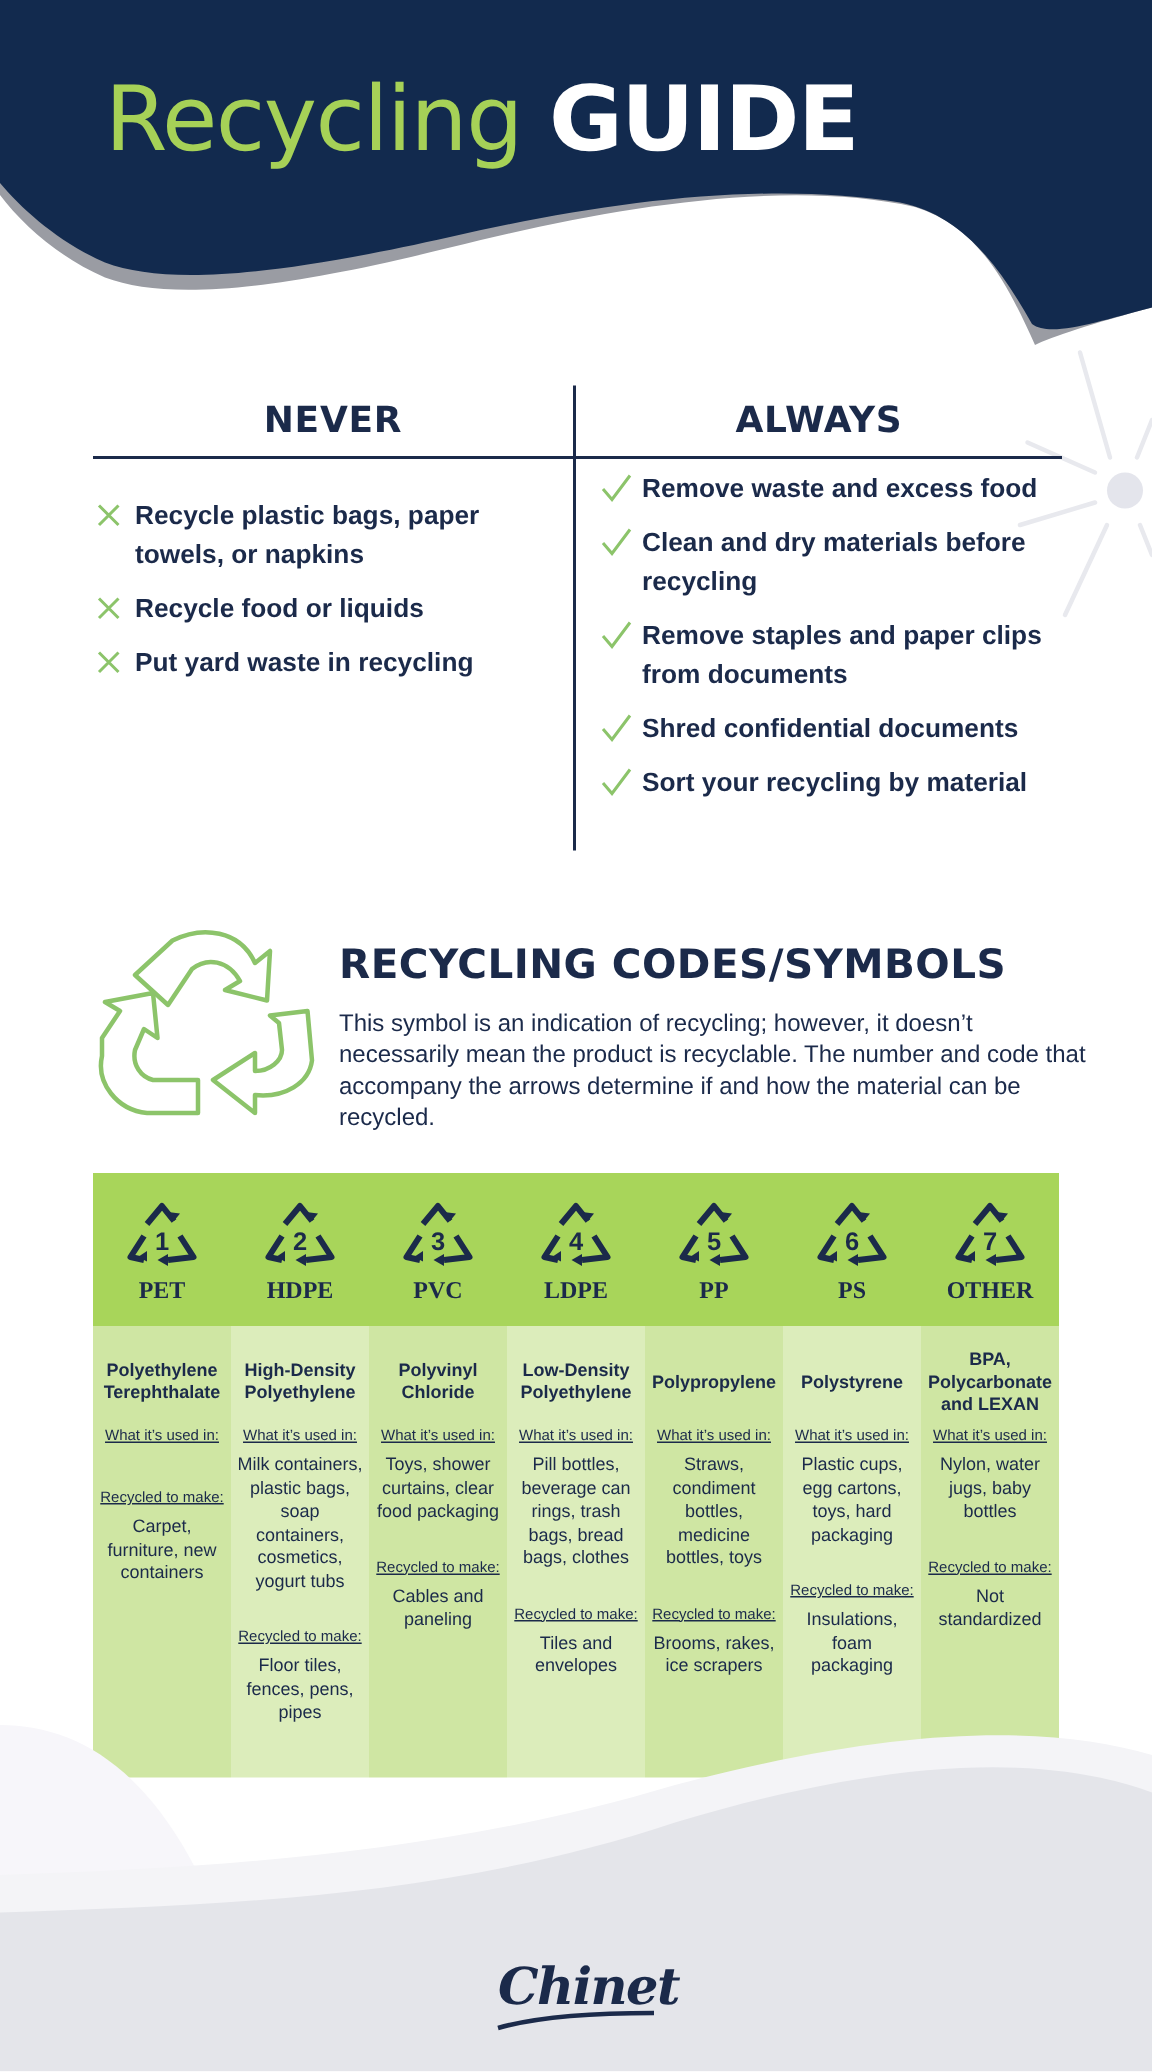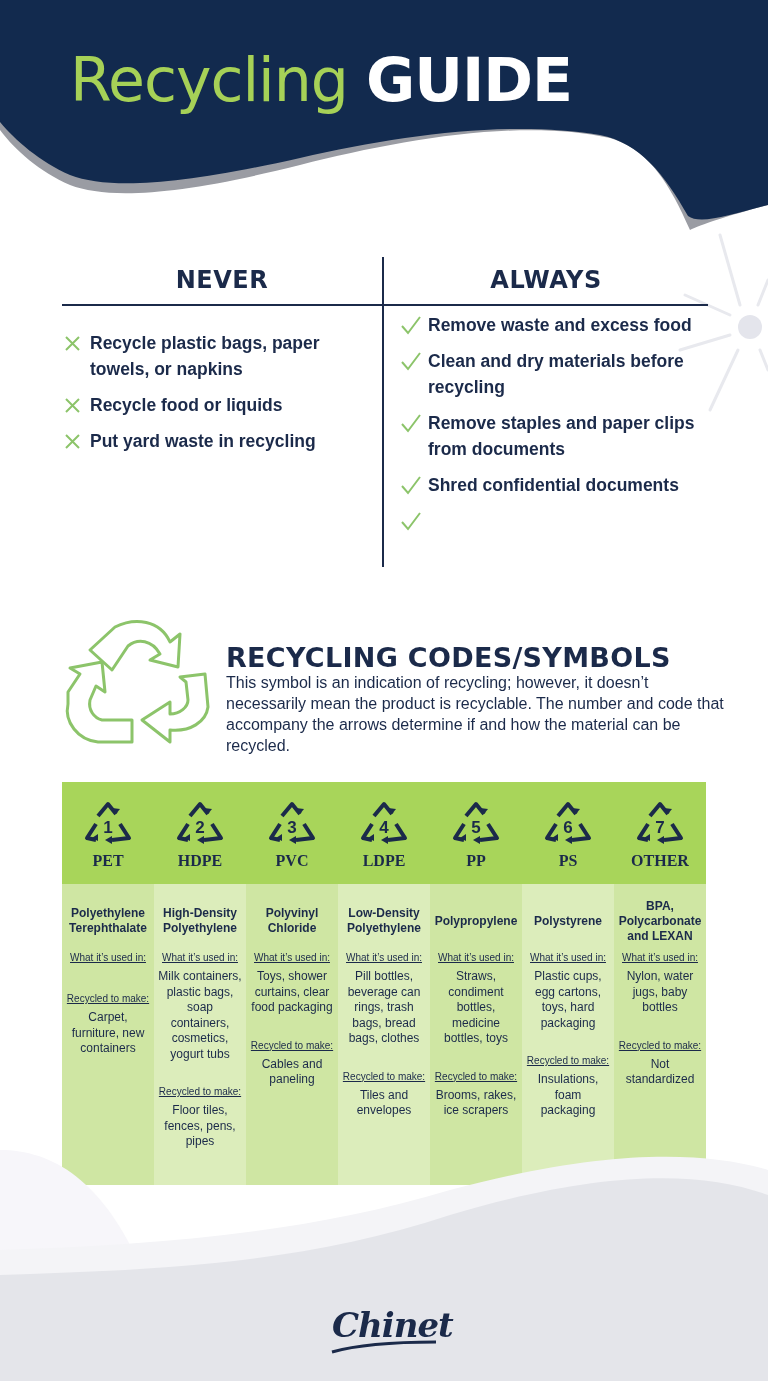--- a/index.html
+++ b/index.html
@@ -19,21 +19,21 @@
   .h-rule { position: absolute; left: 62px; top: 304px; width: 646px; height: 2px; background: #1b2a4a; }
   .v-rule { position: absolute; left: 382px; top: 257px; width: 2px; height: 310px; background: #1b2a4a; }
 
   .list { position: absolute; list-style: none; }
   .list.never { left: 62px; top: 330px; width: 318px; }
   .list.always { left: 400px; top: 312px; width: 300px; }
   .list li { position: relative; padding-left: 28px; font-size: 17.5px; font-weight: bold; line-height: 26px; margin-bottom: 10px; color: #1b2a4a; font-family: "Liberation Sans", sans-serif; }
   .list .mark { position: absolute; left: 0; top: 2px; width: 22px; height: 22px; }
 
   .rec-icon { position: absolute; left: 60px; top: 612px; width: 150px; height: 140px; }
-  .codes-title { position: absolute; left: 226px; top: 642px; font-size: 27px; font-weight: bold; color: #1b2a4a; font-family: "DejaVu Sans", sans-serif; letter-spacing: 0.3px; }
+  .codes-title { position: absolute; left: 226px; top: 628px; font-size: 27px; font-weight: bold; color: #1b2a4a; font-family: "DejaVu Sans", sans-serif; letter-spacing: 0.3px; }
   .codes-desc { position: absolute; left: 226px; top: 672px; width: 500px; font-size: 16px; line-height: 21px; color: #1b2a4a; font-family: "Liberation Sans", sans-serif; }
 
   .table { position: absolute; left: 62px; top: 782px; width: 644px; height: 403px; display: flex; }
   .col { flex: 1; display: flex; flex-direction: column; }
   .col .top { height: 102px; background: #a8d55a; display: flex; flex-direction: column; align-items: center; padding-top: 18px; }
   .col .top svg { width: 52px; height: 48px; }
   .col .abbr { font-size: 16px; font-weight: bold; color: #1b2a4a; margin-top: 4px; font-family: Liberation Serif, serif; }
   .col .body { flex: 1; padding: 14px 4px 10px; text-align: center; color: #1b2a4a; font-family: "Liberation Sans", sans-serif; }
   .col:nth-child(odd) .body { background: #cfe6a3; }
   .col:nth-child(even) .body { background: #dcedbb; }
@@ -96,21 +96,21 @@
         <path d="M2 12 L8 19 L20 3" stroke="#8cc46a" stroke-width="2" fill="none"></path>
       </svg><span>Clean and dry materials before recycling</span></li>
   <li><svg class="mark" viewBox="0 0 22 22">
         <path d="M2 12 L8 19 L20 3" stroke="#8cc46a" stroke-width="2" fill="none"></path>
       </svg><span>Remove staples and paper clips from documents</span></li>
   <li><svg class="mark" viewBox="0 0 22 22">
         <path d="M2 12 L8 19 L20 3" stroke="#8cc46a" stroke-width="2" fill="none"></path>
       </svg><span>Shred confidential documents</span></li>
   <li><svg class="mark" viewBox="0 0 22 22">
         <path d="M2 12 L8 19 L20 3" stroke="#8cc46a" stroke-width="2" fill="none"></path>
-      </svg></li>
+      </svg><span>Sort your recycling by material</span></li>
 </ul>
 
 <svg class="rec-icon" viewBox="0 0 150 140">
   <g fill="none" stroke="#8cc46a" stroke-width="3" stroke-linejoin="round">
     <path d="M30 38 L55 15 C75 5 100 8 110 30 L120 22 L118 55 L90 48 L100 42 C92 28 78 26 68 34 L52 58 Z"></path>
     <path d="M120 65 L145 62 L148 95 C146 110 130 120 110 118 L110 130 L82 108 L110 90 L110 102 C120 102 128 95 128 88 L126 70 Z"></path>
     <path d="M8 80 L20 62 L10 56 L42 50 L45 80 L36 74 L30 88 C28 98 34 106 42 108 L72 108 L72 130 L38 130 C18 128 4 110 8 92 Z"></path>
   </g>
 </svg>
 

